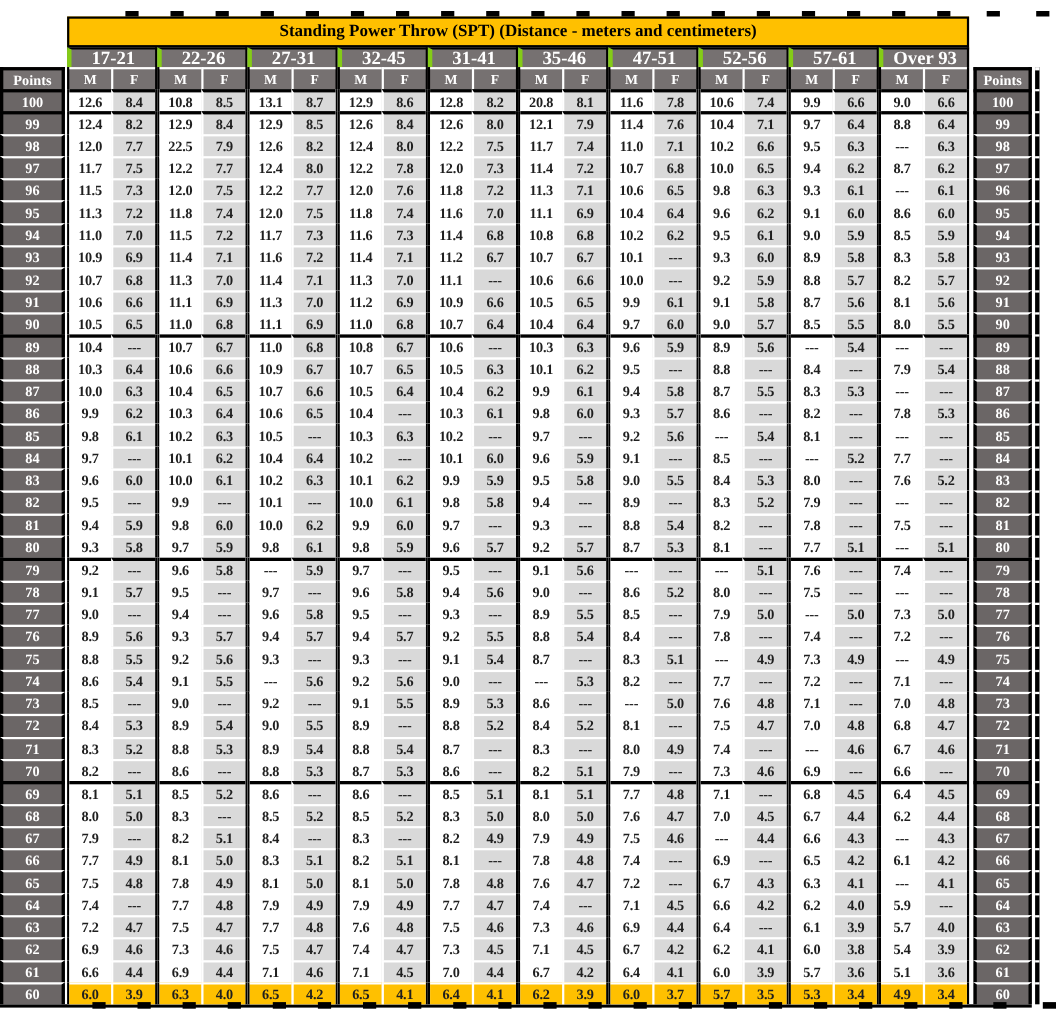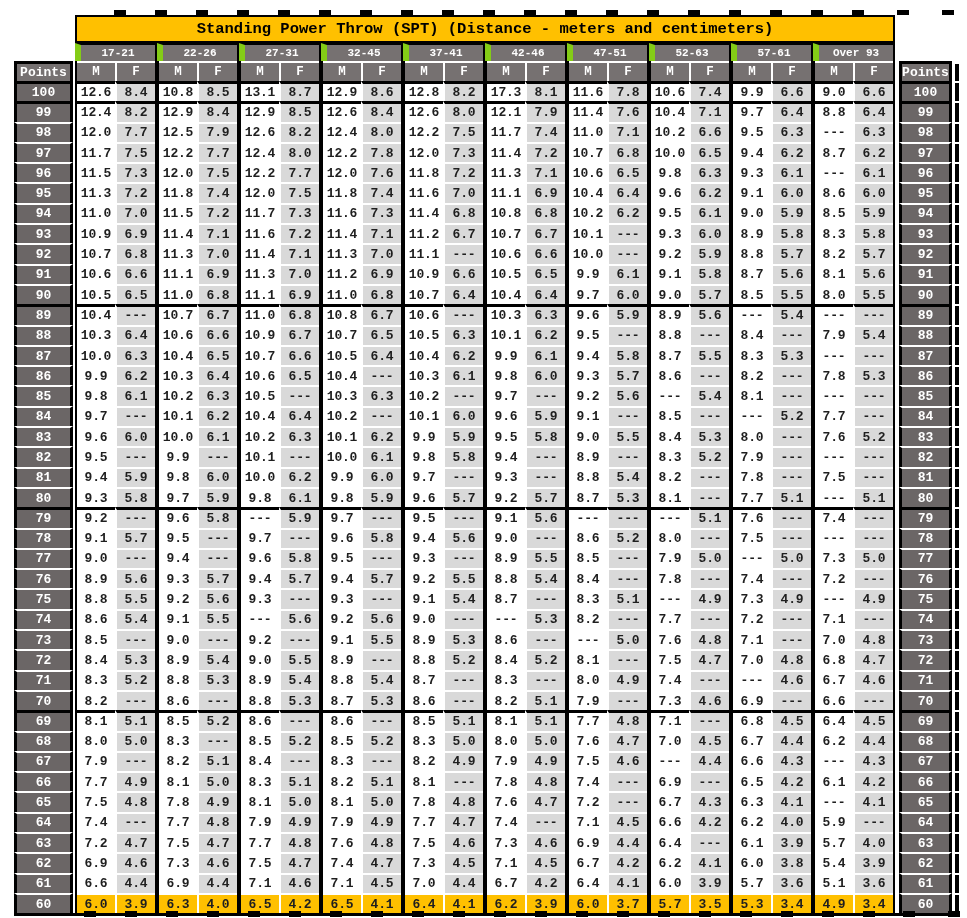--- a/index.html
+++ b/index.html
@@ -1,42 +1,42 @@
 <!DOCTYPE html>
 <html style="--title-bg: #FFC000; --header-bg: #767171; --points-bg: #6B6666; --male-col-bg: #FFFFFF; --female-col-bg: #D9D9D9; --min-row-bg: #FFC000; --text-dark: #1F1F1F; --border: #000000;"><head>
 <meta charset="utf-8">
 <style>
   html,body{margin:0;padding:0;background:#fff;}
   .page{
     position:relative;
     width:967px;height:918px;
     background:#fff;
     overflow:hidden;
-    font-family:Liberation Mono, monospace;
+    font-family:Liberation Serif, serif;
     box-sizing:border-box;
-    padding:15px 0 0 14px;
+    padding:15px 0 0 0;
   }
   .page *{box-sizing:border-box;}
   .tick{position:absolute;background:#000;}
   .row-line{display:flex;align-items:stretch;}
   .spacer-left{width:61px;flex:0 0 61px;}
   .title-bar{
     width:820px;height:28px;
     background:var(--title-bg,#FFC000);
     border:2px solid #000;
     display:flex;align-items:center;justify-content:center;
     font-size:15.5px;font-weight:700;color:#000;
   }
   .age-row{height:18px;}
   .age-blocks,.mf-blocks{display:flex;}
   .age-blk{
     width:82px;flex:0 0 82px;
     background:var(--header-bg,#767171);
-    border-left:6px solid #84cc16;border-right:2px solid #000;border-top:2px solid #000;
-    color:#fff;font-weight:700;font-size:11px;
+    border-left:4px solid #84cc16;border-right:2px solid #000;border-top:2px solid #000;
+    color:#fff;font-weight:700;font-size:17px;
     display:flex;align-items:center;justify-content:center;
   }
   .sub-row{height:20px;}
   .pts-head{
     width:59px;flex:0 0 59px;
     background:var(--header-bg,#767171);
     border:3px solid #000;border-bottom:none;
     color:#fff;font-weight:700;font-size:13px;
     display:flex;align-items:center;justify-content:center;
   }
@@ -97,24 +97,24 @@
     <div class="title-bar">Standing Power Throw (SPT) (Distance - meters and centimeters)</div>
   </div>
 
   <div class="row-line age-row">
     <div class="spacer-left"></div>
     <div class="age-blocks">
         <div class="age-blk">17-21</div>
         <div class="age-blk">22-26</div>
         <div class="age-blk">27-31</div>
         <div class="age-blk">32-45</div>
-        <div class="age-blk">37-41</div>
-        <div class="age-blk">42-46</div>
+        <div class="age-blk">31-41</div>
+        <div class="age-blk">35-46</div>
         <div class="age-blk">47-51</div>
-        <div class="age-blk">52-63</div>
+        <div class="age-blk">52-56</div>
         <div class="age-blk">57-61</div>
         <div class="age-blk">Over 93</div>
       </div>
   </div>
 
   <div class="row-line sub-row">
     <div class="pts-head left">Points</div>
     <div class="mf-blocks">
         <div class="mf-blk">
           <div class="mf-cell m">M</div>
@@ -178,21 +178,21 @@
         </div>
         <div class="blk">
           <div class="m-cell">12.9</div>
           <div class="f-cell">8.6</div>
         </div>
         <div class="blk">
           <div class="m-cell">12.8</div>
           <div class="f-cell">8.2</div>
         </div>
         <div class="blk">
-          <div class="m-cell">17.3</div>
+          <div class="m-cell">20.8</div>
           <div class="f-cell">8.1</div>
         </div>
         <div class="blk">
           <div class="m-cell">11.6</div>
           <div class="f-cell">7.8</div>
         </div>
         <div class="blk">
           <div class="m-cell">10.6</div>
           <div class="f-cell">7.4</div>
         </div>
@@ -252,21 +252,21 @@
         <div class="pts-cell right">99</div>
         <div class="edge-tick"></div>
       </div>
       <div class="row-line score-row">
         <div class="pts-cell left">98</div>
         <div class="blk">
           <div class="m-cell">12.0</div>
           <div class="f-cell">7.7</div>
         </div>
         <div class="blk">
-          <div class="m-cell">12.5</div>
+          <div class="m-cell">22.5</div>
           <div class="f-cell">7.9</div>
         </div>
         <div class="blk">
           <div class="m-cell">12.6</div>
           <div class="f-cell">8.2</div>
         </div>
         <div class="blk">
           <div class="m-cell">12.4</div>
           <div class="f-cell">8.0</div>
         </div>

